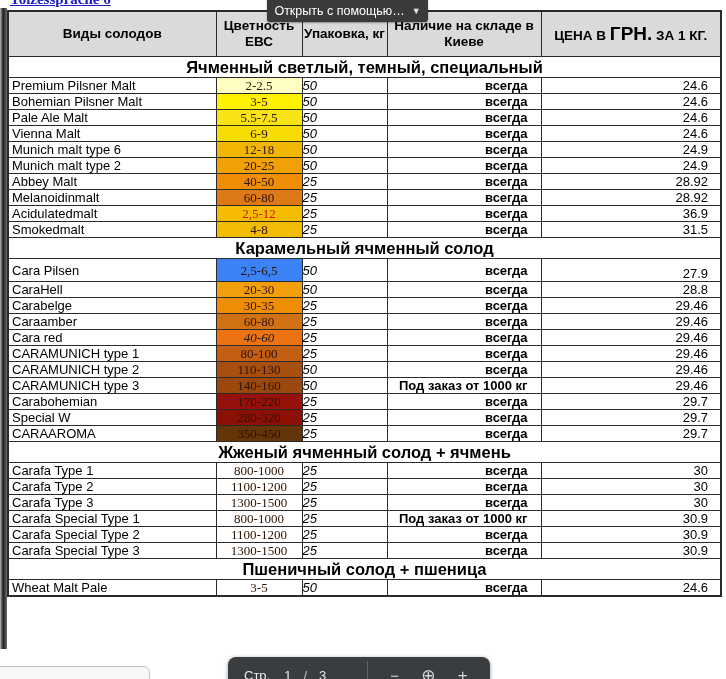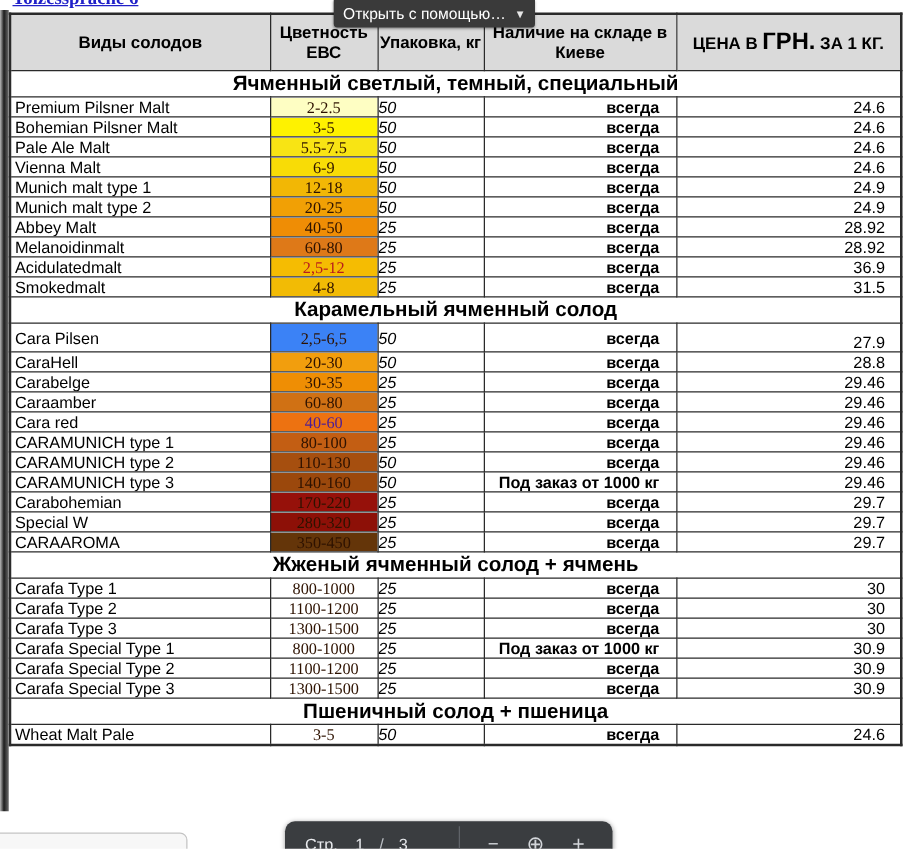--- a/index.html
+++ b/index.html
@@ -135,21 +135,21 @@
         <td class="price">24.6</td>
       </tr>
       <tr class="data-row">
         <td class="name">Vienna Malt</td>
         <td class="ebc" style="background: rgb(248, 220, 6); color: rgb(46, 18, 0);">6-9</td>
         <td class="pack">50</td>
         <td class="stock">всегда</td>
         <td class="price">24.6</td>
       </tr>
       <tr class="data-row">
-        <td class="name">Munich malt  type 1</td>
+        <td class="name">Munich malt  type 6</td>
         <td class="ebc" style="background: rgb(242, 183, 5); color: rgb(46, 18, 0);">12-18</td>
         <td class="pack">50</td>
         <td class="stock">всегда</td>
         <td class="price">24.9</td>
       </tr>
       <tr class="data-row">
         <td class="name">Munich malt  type 2</td>
         <td class="ebc" style="background: rgb(241, 160, 5); color: rgb(46, 18, 0);">20-25</td>
         <td class="pack">50</td>
         <td class="stock">всегда</td>
@@ -209,21 +209,21 @@
       </tr>
       <tr class="data-row">
         <td class="name">Caraamber</td>
         <td class="ebc" style="background: rgb(208, 113, 20); color: rgb(46, 18, 0);">60-80</td>
         <td class="pack">25</td>
         <td class="stock">всегда</td>
         <td class="price">29.46</td>
       </tr>
       <tr class="data-row">
         <td class="name">Cara red</td>
-        <td class="ebc" style="background: rgb(237, 114, 17); color: #4c1d95;">40-60</td>
+        <td class="ebc" style="background: rgb(237, 114, 17); color: #0f172a; font-style: italic;">40-60</td>
         <td class="pack">25</td>
         <td class="stock">всегда</td>
         <td class="price">29.46</td>
       </tr>
       <tr class="data-row">
         <td class="name">CARAMUNICH type 1</td>
         <td class="ebc" style="background: rgb(195, 94, 19); color: rgb(46, 18, 0);">80-100</td>
         <td class="pack">25</td>
         <td class="stock">всегда</td>
         <td class="price">29.46</td>

